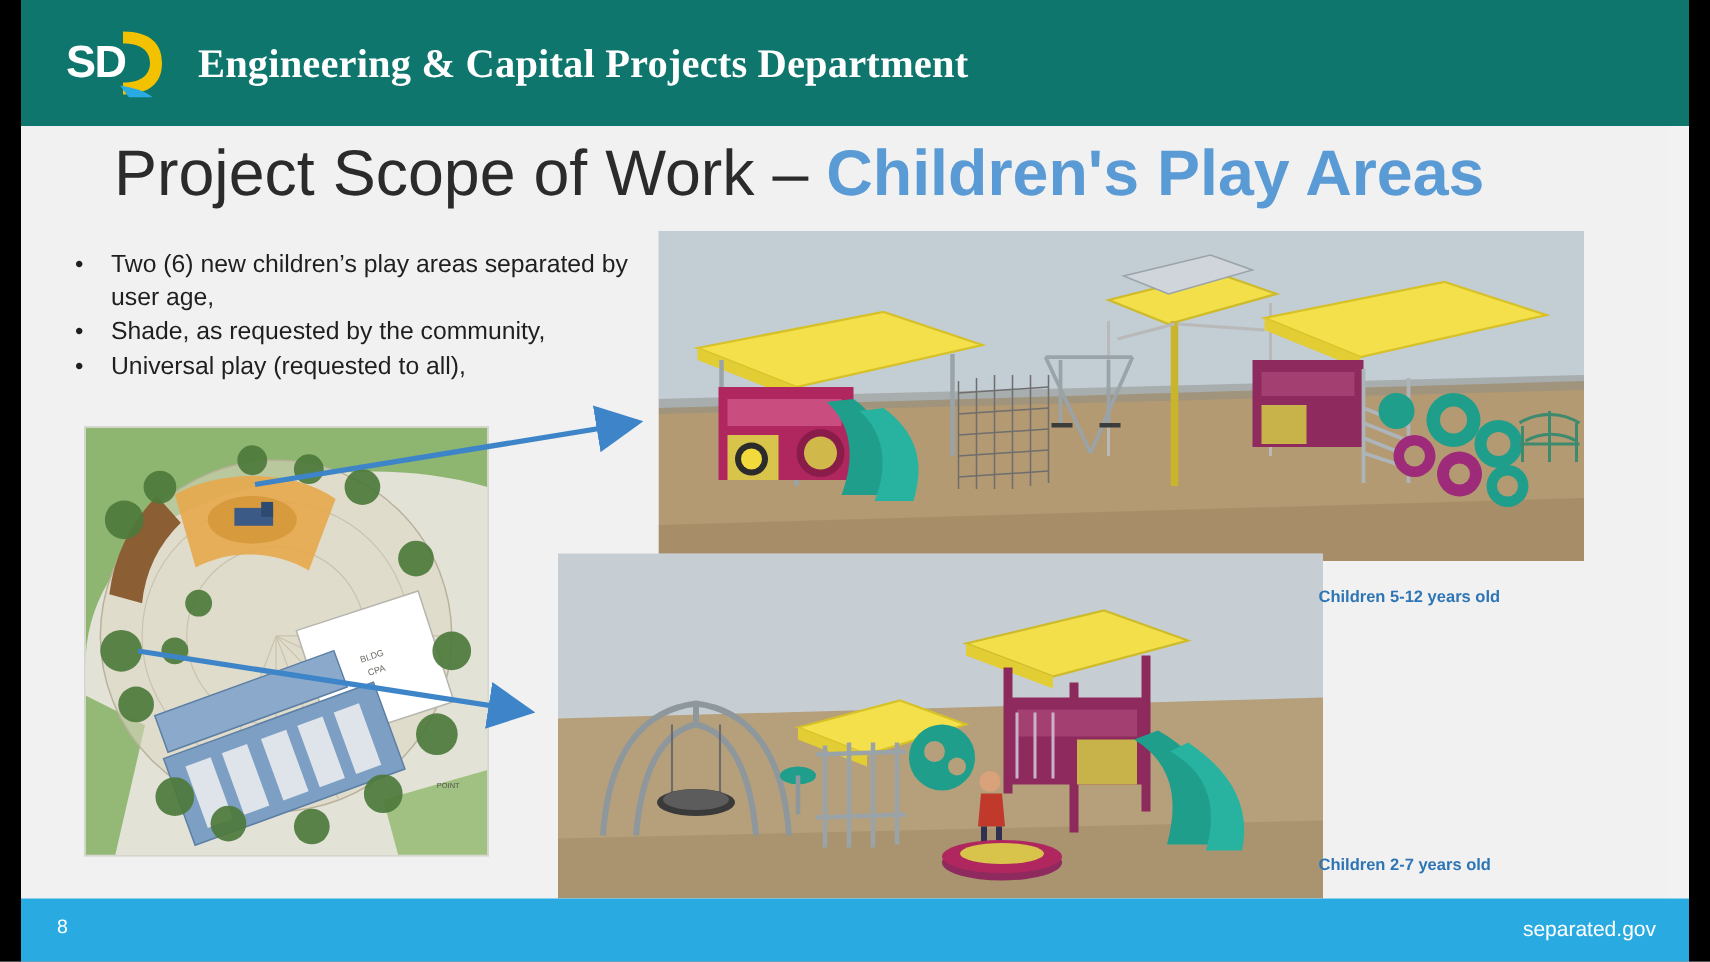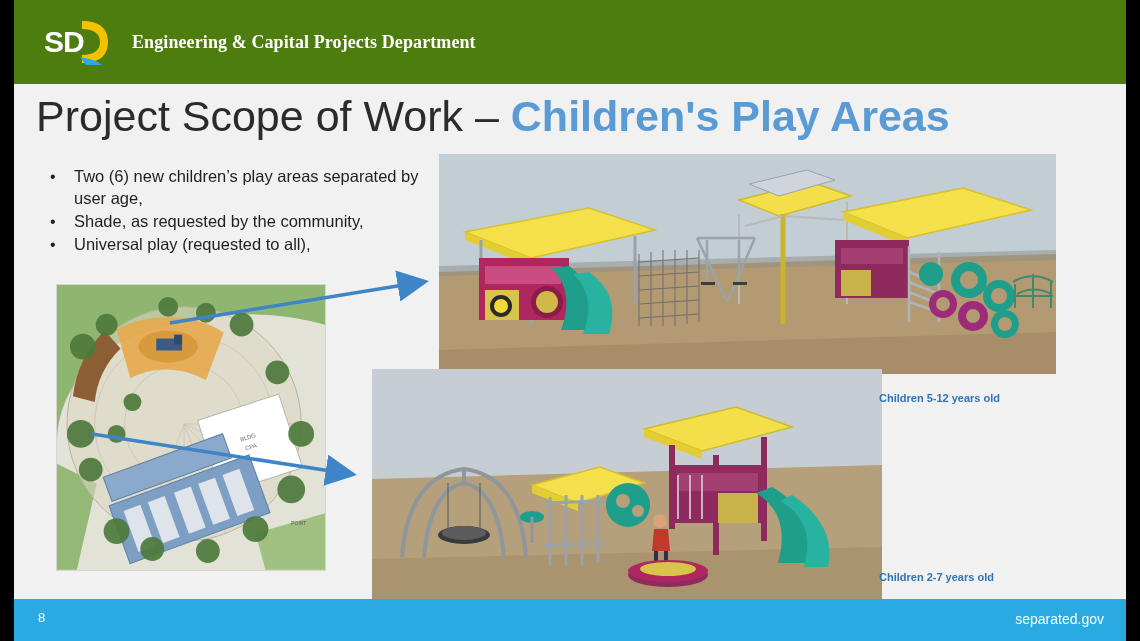--- a/index.html
+++ b/index.html
@@ -20,21 +20,21 @@
     position: absolute; top: 0; height: 641px; background: #000;
   }
   .bar-left { left: 0; width: 14px; }
   .bar-right { right: 0; width: 14px; }
 
   
   .header {
     position: absolute;
     left: 14px; top: 0;
     width: 1112px; height: 84px;
-    background: #4d7c0f;
+    background: #0f766e;
     display: flex; align-items: center;
   }
   .logo {
     position: relative;
     margin-left: 30px;
     width: 66px; height: 46px;
     flex: 0 0 auto;
   }
   .logo-sd {
     position: absolute;
@@ -47,21 +47,21 @@
   }
   .logo-swoosh {
     position: absolute;
     left: 36px; top: 0px;
     width: 30px; height: 46px;
   }
   .header-title {
     margin-left: 22px;
     font-family: "Liberation Serif", serif;
     font-weight: bold;
-    font-size: 18px;
+    font-size: 27px;
     color: #ffffff;
     letter-spacing: 0.1px;
   }
 
   
   .body {
     position: absolute;
     left: 14px; top: 84px;
     width: 1112px; height: 515px;
     background: #f2f2f2;
@@ -74,21 +74,21 @@
   }
 
   
   .title {
     position: absolute;
     left: 22px; top: 8px;
     font-size: 43px;
     font-family: "Liberation Sans", sans-serif;
     white-space: nowrap;
   }
-  .title .dark { color: #2b2b2b; font-weight: 400; }
+  .title .dark { color: #2b2b2b; font-weight: 400; margin-left: 40px; }
   .title .accent { color: #5b9bd5; font-weight: bold; text-align: right; }
 
   
   .bullets {
     position: absolute;
     left: 36px; top: 82px;
     width: 400px;
     color: #1f1f1f;
   }
   .bullet {

